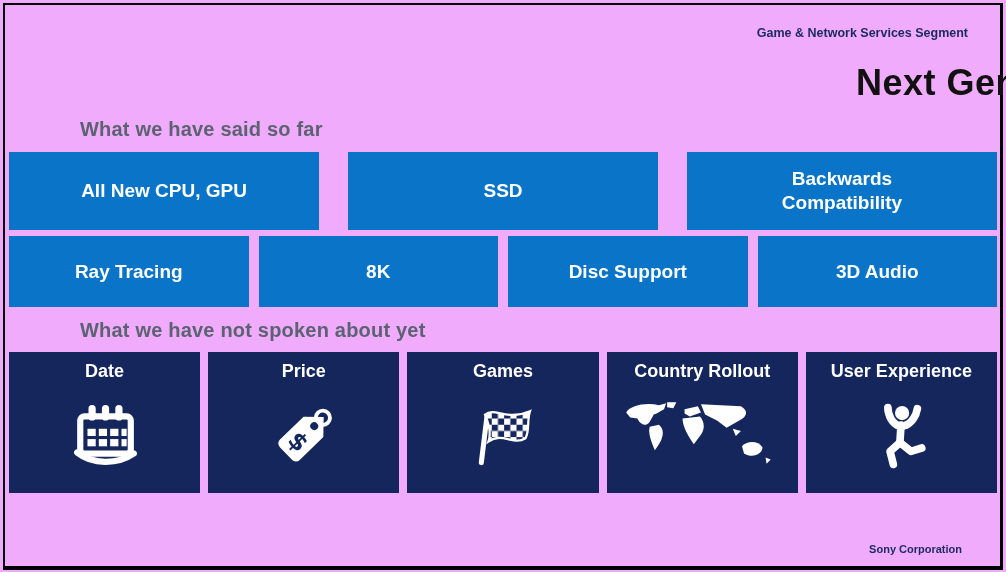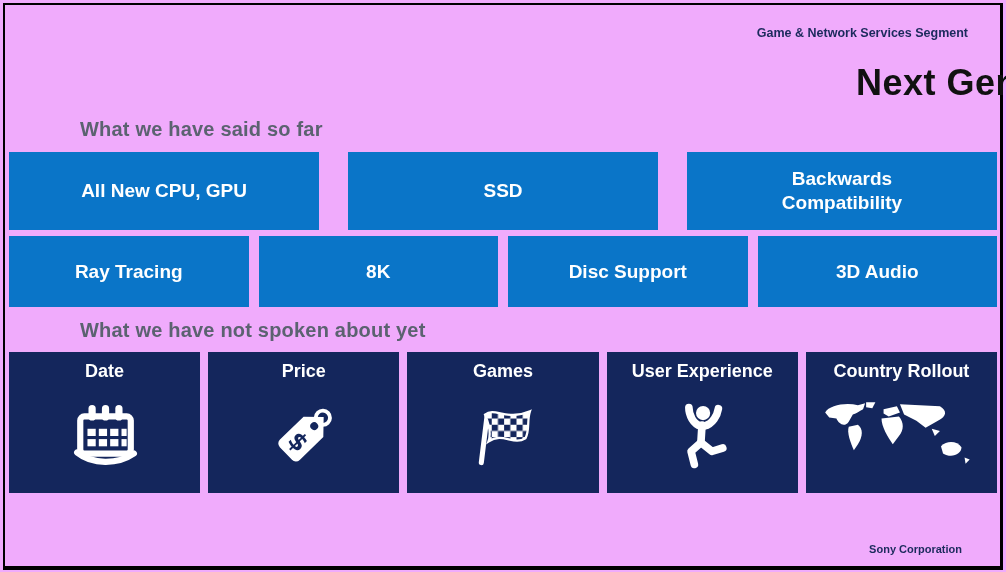--- a/index.html
+++ b/index.html
@@ -142,38 +142,20 @@
             </defs>
             <rect x="13" y="12" width="4.5" height="46" rx="2.2" fill="#fff" transform="rotate(7 15 35)"></rect>
             <path d="M16 13 C 25 6, 35 19, 56 10 C 53 19, 56 26, 52 34
                      C 41 41, 32 28, 19 37 C 22 29, 19 20, 16 13 Z" fill="url(#chk)" stroke="#fff" stroke-width="2"></path>
           </svg>
         </span>
       </div>
     </div>
 
     <div class="tile-navy">
-      <div class="tile-label">User Experience</div>
-      <div class="icon-wrap">
-        <span>
-          <svg width="70" height="70" viewBox="0 0 64 64">
-            <circle cx="33" cy="11" r="6.5" fill="#fff"></circle>
-            <g stroke="#fff" stroke-width="7" fill="none" stroke-linecap="round" stroke-linejoin="round">
-              <path d="M32 22 L31 38"></path>
-              <path d="M31 23 C 24 21, 20 13, 20 6"></path>
-              <path d="M34 23 C 42 21, 46 13, 47 7"></path>
-              <path d="M31 38 L22 46 L25 58"></path>
-              <path d="M31 38 L41 46 L51 43"></path>
-            </g>
-          </svg>
-        </span>
-      </div>
-    </div>
-
-    <div class="tile-navy">
       <div class="tile-label">Country Rollout</div>
       <div class="icon-wrap">
         <span>
           <svg width="164" height="72" viewBox="0 0 160 70">
             <g fill="#fff">
               <path d="M6 12 C 10 5, 26 2, 38 5 L45 3 L43 9 C 39 11, 37 13, 33 14
                        L29 21 C 25 27, 19 23, 17 18 L10 17 Z"></path>
               <path d="M46 2 L55 2 L52 8 L46 7 Z"></path>
               <path d="M29 26 L38 24 C 43 28, 43 35, 38 43 L34 49 C 31 42, 27 32, 29 26 Z"></path>
               <path d="M63 9 L76 6 L79 12 L68 16 L63 13 Z"></path>
@@ -181,16 +163,34 @@
               <path d="M79 4 L118 6 C 125 10, 125 16, 116 20 L104 27 L95 20 L83 14 Z"></path>
               <path d="M110 28 L118 30 L113 35 Z"></path>
               <path d="M119 45 C 125 39, 135 40, 139 46 C 139 53, 129 57, 121 52 Z"></path>
               <path d="M142 56 L147 58 L143 62 Z"></path>
             </g>
           </svg>
         </span>
       </div>
     </div>
 
+    <div class="tile-navy">
+      <div class="tile-label">User Experience</div>
+      <div class="icon-wrap">
+        <span>
+          <svg width="70" height="70" viewBox="0 0 64 64">
+            <circle cx="33" cy="11" r="6.5" fill="#fff"></circle>
+            <g stroke="#fff" stroke-width="7" fill="none" stroke-linecap="round" stroke-linejoin="round">
+              <path d="M32 22 L31 38"></path>
+              <path d="M31 23 C 24 21, 20 13, 20 6"></path>
+              <path d="M34 23 C 42 21, 46 13, 47 7"></path>
+              <path d="M31 38 L22 46 L25 58"></path>
+              <path d="M31 38 L41 46 L51 43"></path>
+            </g>
+          </svg>
+        </span>
+      </div>
+    </div>
+
   </div>
 
   <div class="footer-label">Sony Corporation</div>
 </div>
 
 </body></html>

